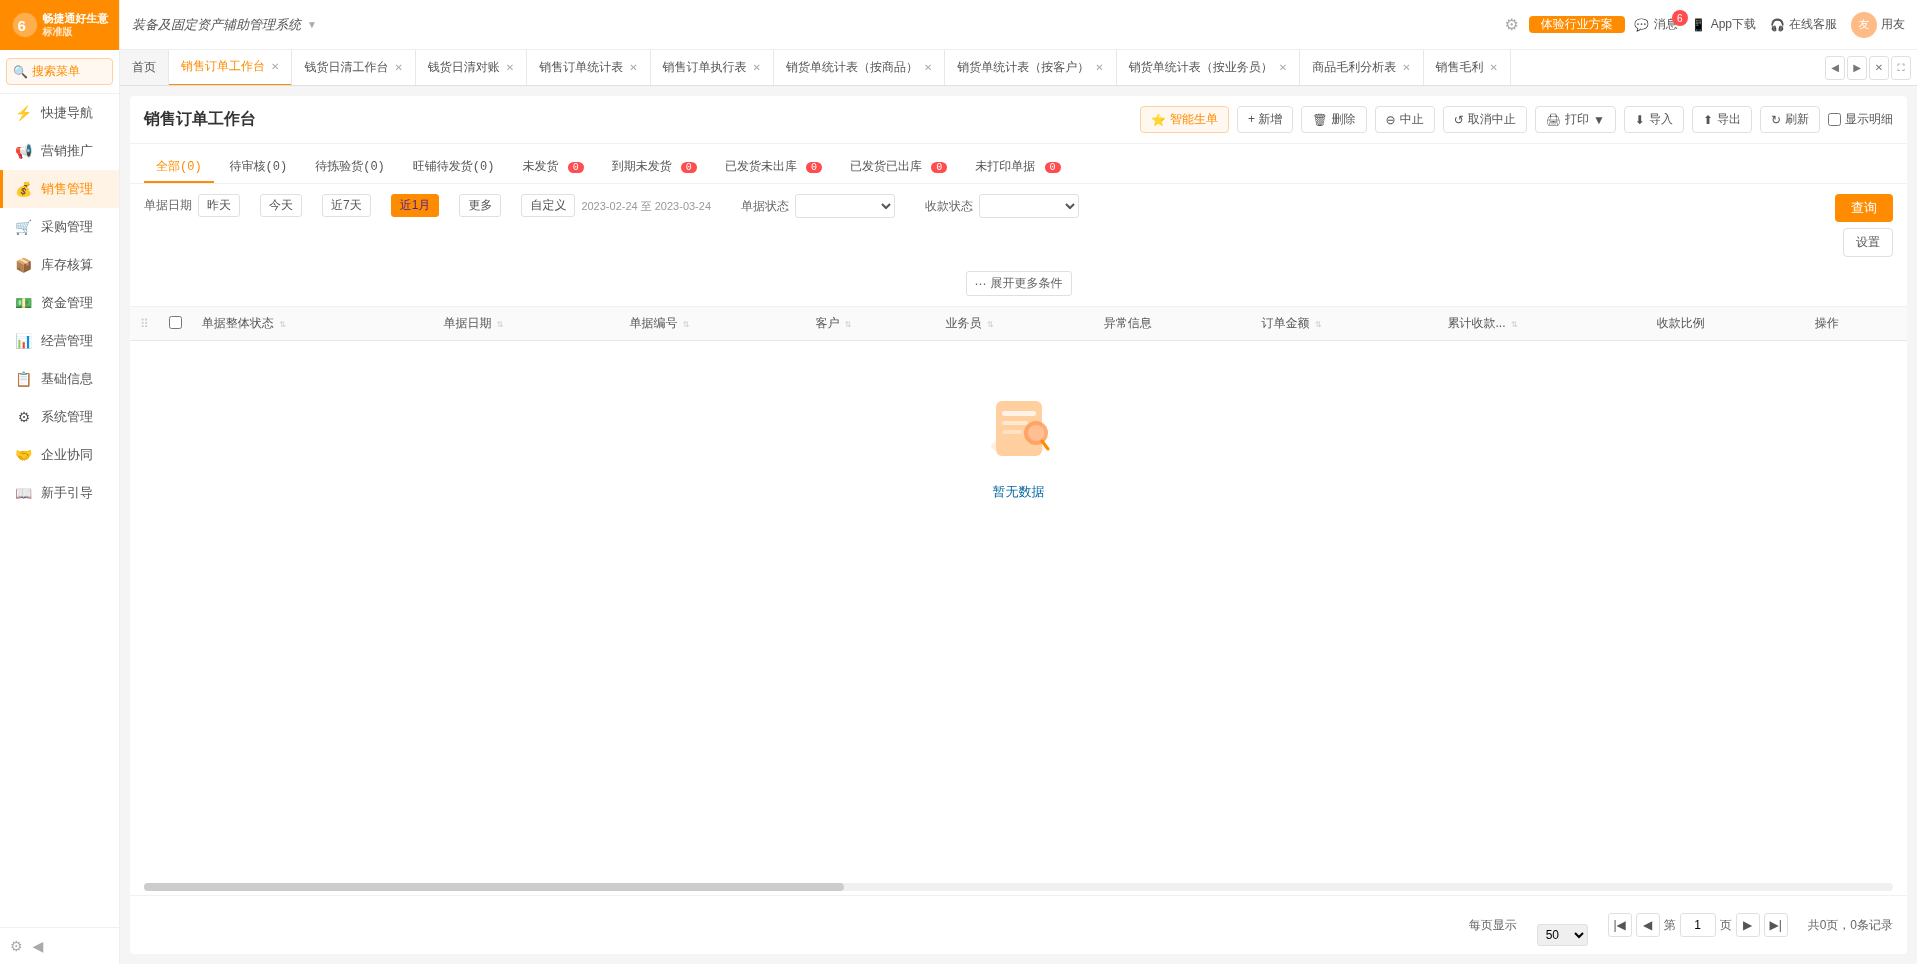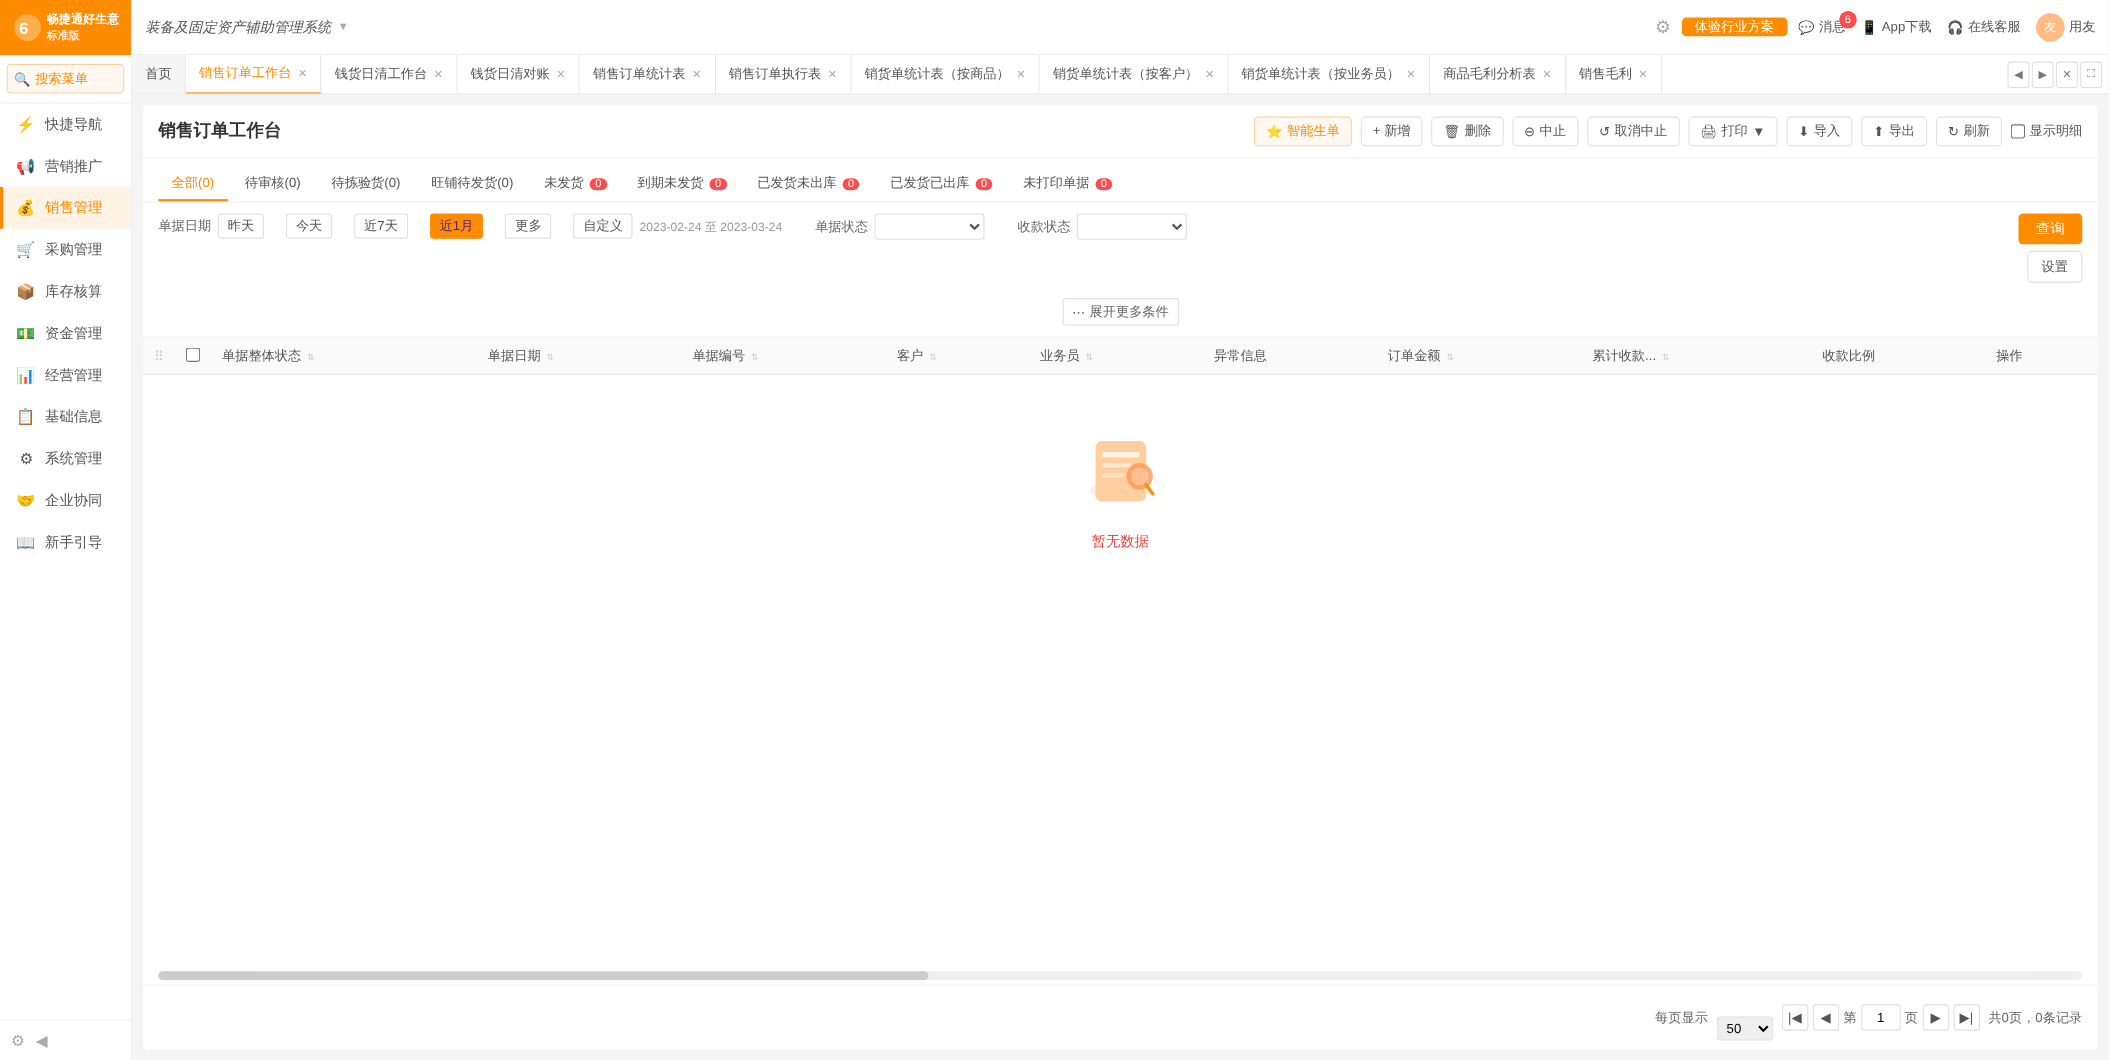--- a/index.html
+++ b/index.html
@@ -48,21 +48,21 @@
 
     
     .work-header { padding: 10px 14px; display: flex; align-items: center; border-bottom: 1px solid #f0f0f0; }
     .work-title { font-size: 16px; font-weight: bold; color: #333; flex: 1; }
     .work-actions { display: flex; align-items: center; gap: 8px; flex-wrap: wrap; }
     .action-btn { display: flex; align-items: center; gap: 4px; padding: 4px 10px; border: 1px solid #e0e0e0; border-radius: 4px; cursor: pointer; font-size: 12px; color: #555; background: #fff; }
     .action-btn.smart { background: #fff8f0; border-color: #ffd0a0; color: #ff8c00; }
     .checkbox-label { display: flex; align-items: center; gap: 4px; font-size: 12px; color: #555; }
 
     
-    .subtabs { padding: 8px 14px 0; display: flex; gap: 4px; border-bottom: 1px solid #f0f0f0; }
+    .subtabs { padding: 8px 14px 0; display: flex; gap: 4px; border-bottom: 1px solid #f0f0f0; font-family: Liberation Mono, monospace; }
     .subtab { padding: 6px 12px; font-size: 12px; color: #555; cursor: pointer; border-bottom: 2px solid transparent; }
     .subtab.active { color: #ff8c00; border-bottom-color: #ff8c00; }
 
     
     .filter-bar { padding: 10px 14px; display: flex; align-items: flex-start; gap: 10px; flex-wrap: wrap; border-bottom: 1px solid #f0f0f0; }
     .filter-group { display: flex; align-items: center; gap: 6px; flex-wrap: wrap; }
     .filter-label { color: #666; font-size: 12px; white-space: nowrap; }
     .filter-date-btns { display: flex; gap: 20px; }
     .filter-date-btn { padding: 2px 8px; border: 1px solid #e0e0e0; border-radius: 3px; font-size: 12px; color: #555; cursor: pointer; background: #fff; }
     .filter-date-btn.active { background: #ff8c00; color: #4c1d95; border-color: #ff8c00; }
@@ -91,24 +91,24 @@
     
     .data-table { flex: 1; overflow: auto; }
     table { width: 100%; border-collapse: collapse; }
     thead th { background: #fafafa; padding: 8px 10px; text-align: left; font-size: 12px; color: #555; font-weight: normal; border-bottom: 1px solid #e8e8e8; white-space: nowrap; }
     thead th .sort-icons { color: #ccc; font-size: 8px; margin-left: 2px; }
     .th-drag { width: 20px; color: #ccc; }
     .th-check { width: 30px; }
 
     
     .empty-state { flex: 1; display: flex; flex-direction: column; align-items: center; justify-content: center; gap: 12px; padding: 40px; }
-    .empty-text { color: #ef4444; font-size: 13px; text-align: center; }
-
-    
-    .pagination { padding: 8px 14px; display: flex; align-items: center; justify-content: flex-end; gap: 8px; border-top: 1px solid #f0f0f0; }
+    .empty-text { color: #0369a1; font-size: 13px; text-align: center; }
+
+    
+    .pagination { padding: 8px 14px; display: flex; align-items: center; justify-content: flex-end; gap: 20px; border-top: 1px solid #f0f0f0; }
     .page-size-label { font-size: 12px; color: #666; }
     .page-size-select { border: 1px solid #e0e0e0; border-radius: 3px; padding: 2px 4px; font-size: 12px; margin-top: 20px; }
     .page-nav { display: flex; align-items: center; gap: 4px; }
     .page-btn { border: 1px solid #e0e0e0; border-radius: 3px; width: 24px; height: 24px; display: flex; align-items: center; justify-content: center; cursor: pointer; font-size: 12px; color: #555; background: #fff; }
     .page-input { border: 1px solid #e0e0e0; border-radius: 3px; width: 36px; height: 24px; text-align: center; font-size: 12px; }
     .page-info { font-size: 12px; color: #666; }
     .scrollbar-track { height: 8px; background: #f0f0f0; border-radius: 4px; margin: 4px 14px; }
     .scrollbar-thumb { height: 8px; background: #ccc; border-radius: 4px; width: 40%; }
   </style>
 </head>

